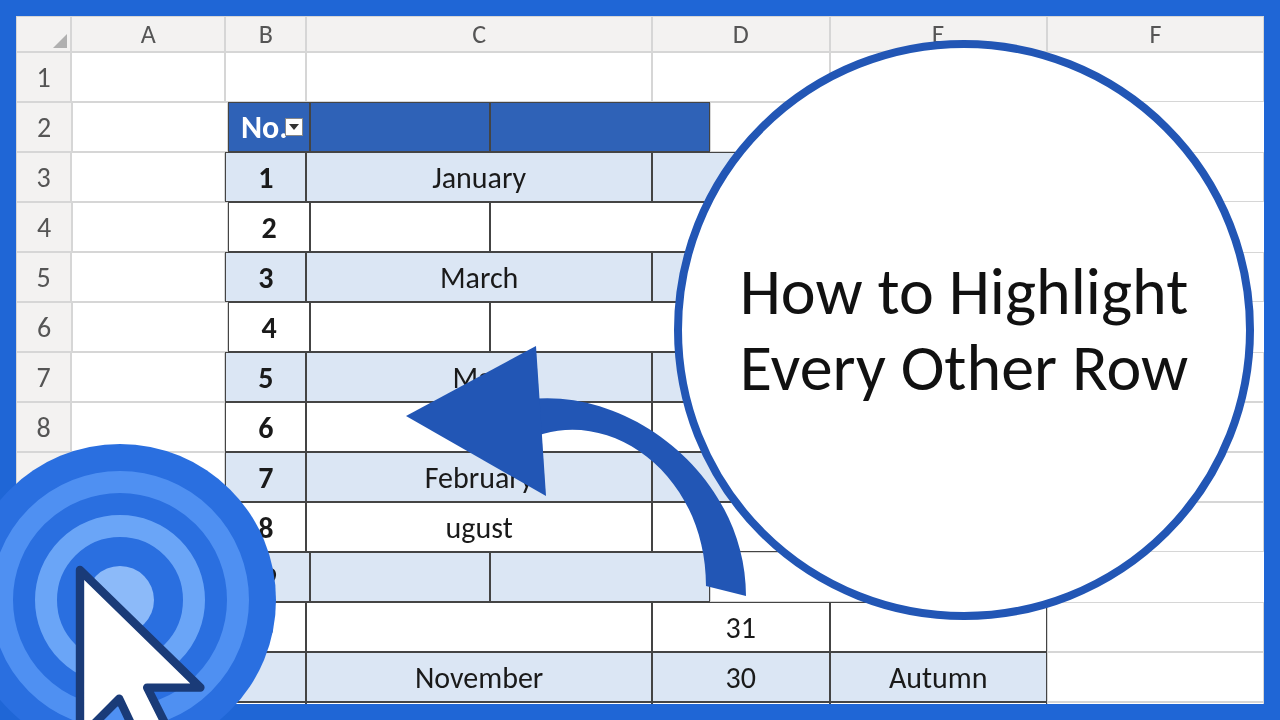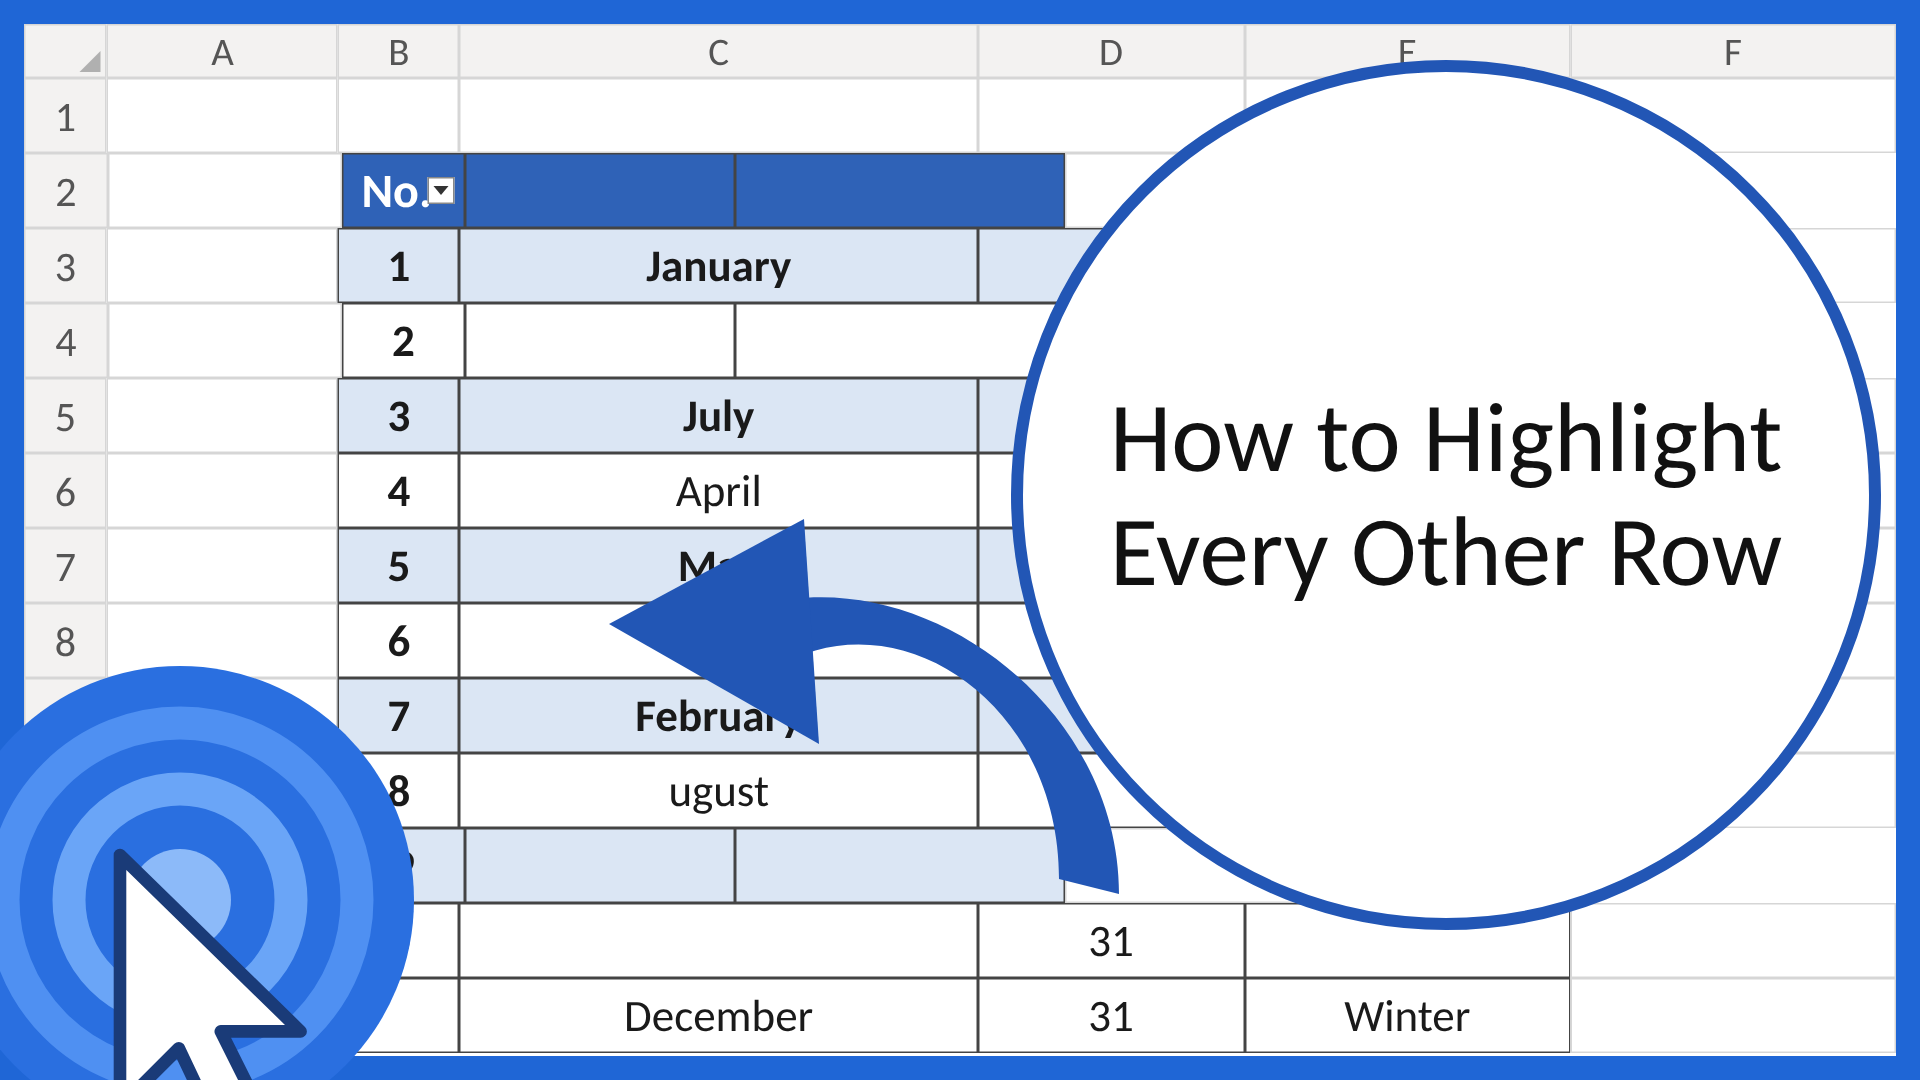--- a/index.html
+++ b/index.html
@@ -77,21 +77,21 @@
     border: 1px solid #888;
     display: flex; align-items: center; justify-content: center;
   }
   .tbl-header .filter::after {
     content: '';
     width: 0; height: 0;
     border-left: 5px solid transparent;
     border-right: 5px solid transparent;
     border-top: 6px solid #333;
   }
-  .shade { background: #dbe6f4; font-weight: bold; }
+  .shade { background: #dbe6f4; }
   .bold { font-weight: 700; }
   .left { justify-content: flex-start; padding-left: 12px; }
 
   
   .callout {
     position: absolute;
     right: 26px; top: 40px;
     width: 580px; height: 580px;
     background: #fff;
     border: 8px solid #2256b5;
@@ -175,30 +175,29 @@
         <div class="cell c-A"></div>
         <div class="cell c-B tbl-border bold">2</div>
         <div class="cell c-D tbl-border"></div>
         <div class="cell c-E tbl-border"></div>
         <div class="cell c-F"></div>
       </div>
       <div class="row">
         <div class="rowhead c-hdr">5</div>
         <div class="cell c-A"></div>
         <div class="cell c-B tbl-border shade bold">3</div>
-        <div class="cell c-C tbl-border shade">July</div>
+        <div class="cell c-C tbl-border shade">March</div>
         <div class="cell c-D tbl-border shade"></div>
         <div class="cell c-E tbl-border shade"></div>
         <div class="cell c-F"></div>
       </div>
       <div class="row">
         <div class="rowhead c-hdr">6</div>
         <div class="cell c-A"></div>
         <div class="cell c-B tbl-border bold">4</div>
-        <div class="cell c-C tbl-border">April</div>
         <div class="cell c-D tbl-border"></div>
         <div class="cell c-E tbl-border"></div>
         <div class="cell c-F"></div>
       </div>
       <div class="row">
         <div class="rowhead c-hdr">7</div>
         <div class="cell c-A"></div>
         <div class="cell c-B tbl-border shade bold">5</div>
         <div class="cell c-C tbl-border shade">May</div>
         <div class="cell c-D tbl-border shade"></div>
@@ -240,20 +239,29 @@
         <div class="cell c-E tbl-border shade"></div>
         <div class="cell c-F"></div>
       </div>
       <div class="row">
         <div class="rowhead c-hdr"></div>
         <div class="cell c-A"></div>
         <div class="cell c-B tbl-border bold">0</div>
         <div class="cell c-C tbl-border"></div>
         <div class="cell c-D tbl-border">31</div>
         <div class="cell c-E tbl-border"></div>
+        <div class="cell c-F"></div>
+      </div>
+      <div class="row">
+        <div class="rowhead c-hdr"></div>
+        <div class="cell c-A"></div>
+        <div class="cell c-B tbl-border shade bold"></div>
+        <div class="cell c-C tbl-border shade">November</div>
+        <div class="cell c-D tbl-border shade">30</div>
+        <div class="cell c-E tbl-border shade">Autumn</div>
         <div class="cell c-F"></div>
       </div>
       <div class="row">
         <div class="rowhead c-hdr"></div>
         <div class="cell c-A"></div>
         <div class="cell c-B tbl-border bold"></div>
         <div class="cell c-C tbl-border">December</div>
         <div class="cell c-D tbl-border">31</div>
         <div class="cell c-E tbl-border">Winter</div>
         <div class="cell c-F"></div>

